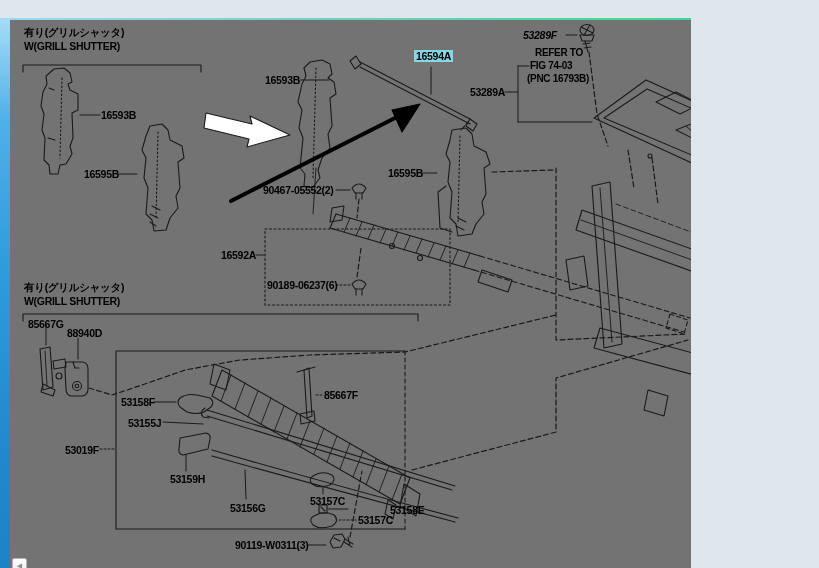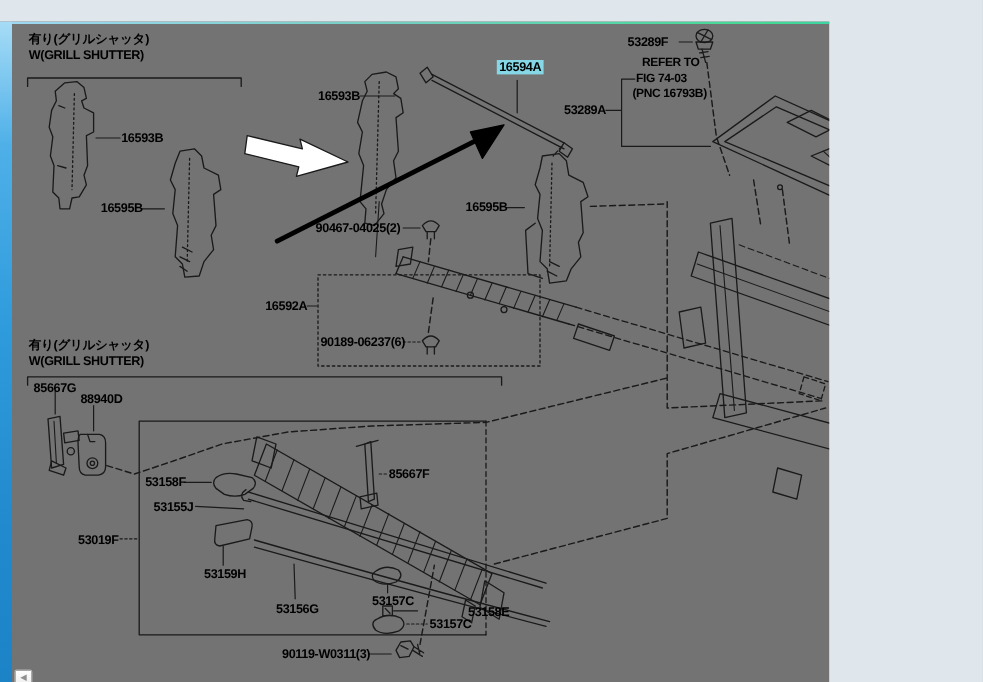--- a/index.html
+++ b/index.html
@@ -240,23 +240,23 @@
 
   <div class="lbl jp" style="left:24px;top:8px;">有り(グリルシャッタ)</div>
   <div class="lbl" style="left:24px;top:22px;">W(GRILL SHUTTER)</div>
   <div class="lbl jp" style="left:24px;top:263px;">有り(グリルシャッタ)</div>
   <div class="lbl" style="left:24px;top:277px;">W(GRILL SHUTTER)</div>
 
   <div class="lbl" style="left:101px;top:91px;">16593B</div>
   <div class="lbl" style="left:84px;top:150px;">16595B</div>
   <div class="lbl" style="left:265px;top:56px;">16593B</div>
   <div class="lbl hl" style="left:414px;top:32px;">16594A</div>
-  <div class="lbl" style="left:523px;top:11px;">53289F</div>
+  <div class="lbl" style="left:523px;top:11px;font-style:italic;">53289F</div>
   <div class="lbl" style="left:470px;top:68px;">53289A</div>
-  <div class="lbl" style="left:263px;top:166px;">90467-04025(2)</div>
+  <div class="lbl" style="left:263px;top:166px;">90467-05552(2)</div>
   <div class="lbl" style="left:388px;top:149px;">16595B</div>
   <div class="lbl" style="left:221px;top:231px;">16592A</div>
   <div class="lbl" style="left:267px;top:261px;">90189-06237(6)</div>
   <div class="lbl" style="left:28px;top:300px;">85667G</div>
   <div class="lbl" style="left:67px;top:309px;">88940D</div>
   <div class="lbl" style="left:121px;top:378px;">53158F</div>
   <div class="lbl" style="left:128px;top:399px;">53155J</div>
   <div class="lbl" style="left:324px;top:371px;">85667F</div>
   <div class="lbl" style="left:65px;top:426px;">53019F</div>
   <div class="lbl" style="left:170px;top:455px;">53159H</div>

